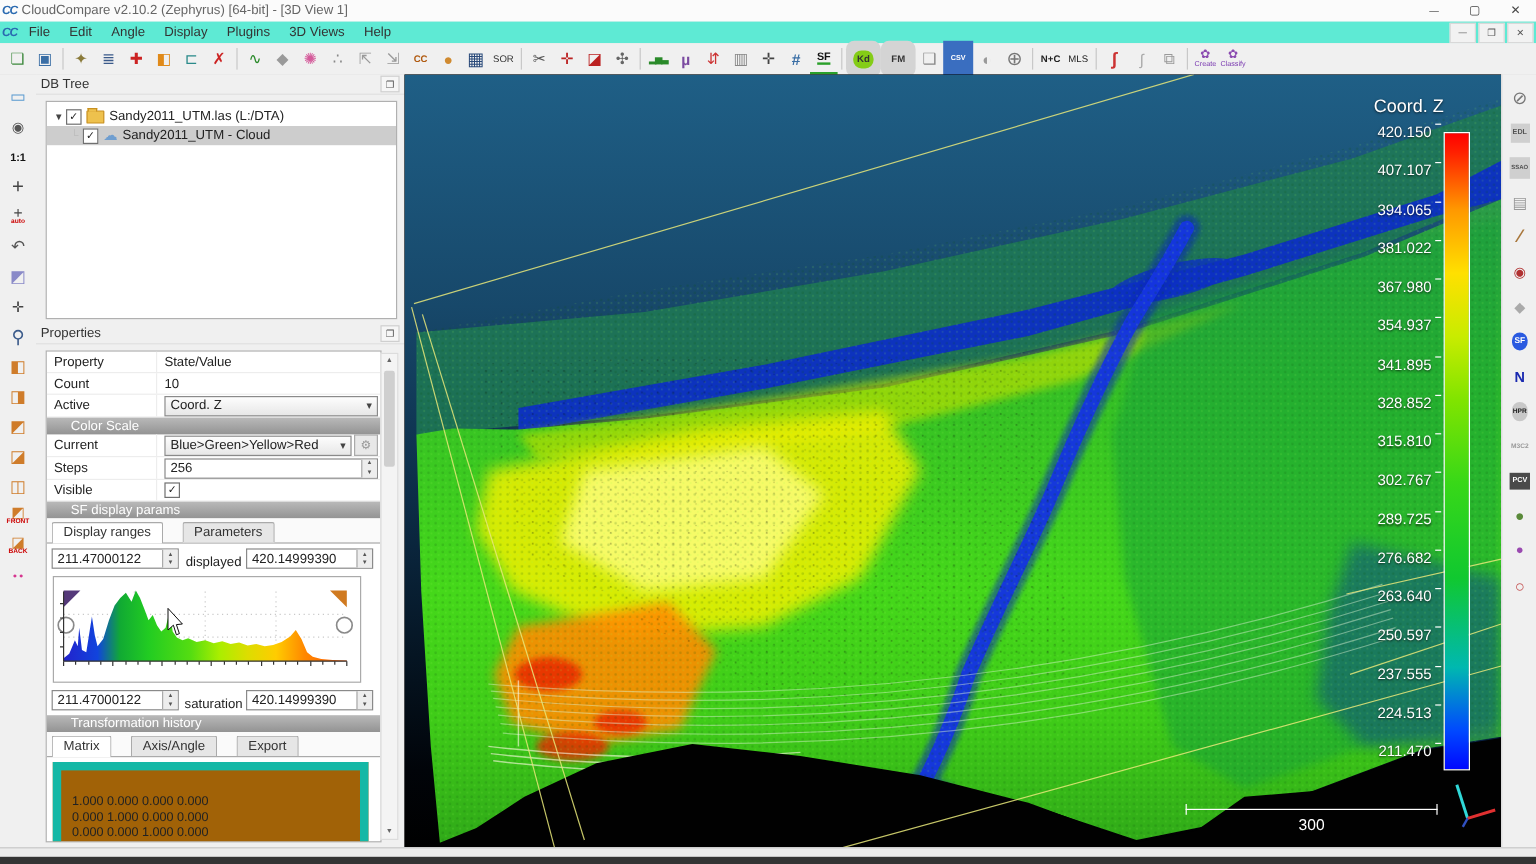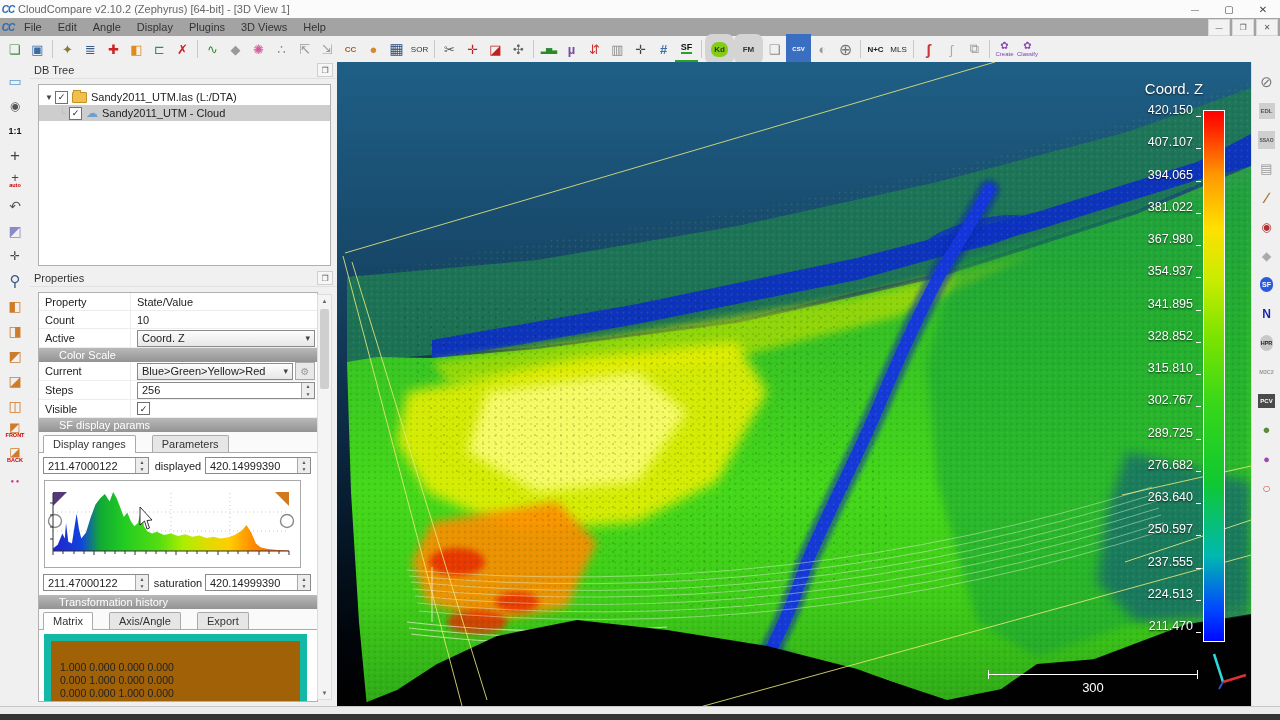--- a/index.html
+++ b/index.html
@@ -12,21 +12,21 @@
   .cc-logo{width:16px;text-align:center;font-weight:bold;font-style:italic;
            color:#2a6ab0;font-size:10px;letter-spacing:-1px}
   .cc-logo::after{content:"CC"}
   .title-text{color:#666;margin-left:2px}
   .win-btns{margin-left:auto;display:flex}
   .win-btn{width:34px;height:17px;display:flex;align-items:center;justify-content:center;
            color:#444;font-size:10px}
   .wb-min::after{content:"—";font-size:8px}
   .wb-max::after{content:"▢";font-size:10px}
   .wb-close::after{content:"✕";font-size:10px}
-  .menubar{position:absolute;top:18px;left:0;right:0;height:18px;background:#a3a3a3;
+  .menubar{position:absolute;top:18px;left:0;right:0;height:18px;background:#5eead4;
            display:flex;align-items:center;border-bottom:1px solid #e4e4e4}
   .menus{display:flex;align-items:center}
   .menu-item{padding:0 8px;color:#333}
   .mdi-btns{margin-left:auto;display:flex;margin-right:2px}
   .mdi-btn{width:20px;height:15px;display:flex;align-items:center;justify-content:center;
            color:#555;font-size:8px;border:1px solid #d8d8d8;margin-left:2px;background:#f2f2f2}
   .mb-min::after{content:"—";font-size:7px}
   .mb-restore::after{content:"❐"}
   .mb-close::after{content:"✕"}
   
@@ -102,35 +102,35 @@
   .spin-arrows{width:12px;align-self:stretch;border-left:1px solid #aaa;background:#ededed;
                display:flex;flex-direction:column}
   .spin-up,.spin-dn{flex:1;display:flex;align-items:center;justify-content:center;
                     font-size:5px;color:#555}
   .spin-up::after{content:"▲"} .spin-dn::after{content:"▼"}
   .tabs{display:flex;align-items:flex-end;height:20px;border-bottom:1px solid #aaa;
         padding-left:4px;background:#fafafa;flex:0 0 auto}
   .tab{padding:2px 9px;border:1px solid #aaa;border-bottom:none;background:#e6e6e6;
        margin-right:16px;color:#333;border-radius:2px 2px 0 0}
   .tab.active{background:#fff;position:relative;top:1px;padding-bottom:3px}
-  .spin-row{display:flex;align-items:center;padding:3px 4px;flex:0 0 auto}
+  .spin-row{display:flex;align-items:flex-end;padding:3px 4px;flex:0 0 auto}
   .spin-row .mid{width:54px;text-align:center;color:#222;flex:0 0 auto}
   .hist-box{margin:2px 16px 2px 5px;border:1px solid #aaa;background:#fff;flex:0 0 auto}
   .matrix-box{margin:4px 10px 4px 5px;border:7px solid #14b8a6;background:#a16207;
               padding:20px 0 5px 9px;flex:1}
   .mrow{line-height:13px;color:#222;font-size:10.5px}
   
   .viewport{position:absolute;left:337px;top:0;width:914px;height:644px;background:#000;overflow:hidden}
   .scene{position:absolute;left:0;top:0}
   .cb-title{position:absolute;top:18px;right:22px;width:110px;text-align:center;color:#fff;
             font-size:15px;text-shadow:0 1px 2px rgba(0,0,0,.7)}
   .cb-wrap{position:absolute;top:48px;right:26px;height:530px;display:flex}
   .cb-labels{display:flex;flex-direction:column;justify-content:space-between;
              align-items:flex-end;transform:translateY(-7px);margin-right:2px}
-  .cbrow{display:flex;align-items:flex-end;height:14px}
+  .cbrow{display:flex;align-items:flex-start;height:14px}
   .cbtext{color:#fff;font-size:12.5px;text-shadow:0 1px 2px rgba(0,0,0,.8)}
   .cbtick{width:5px;height:1px;background:#fff;margin-left:3px}
   .cb-bar{width:20px;height:530px;border:1px solid #fff;
     background:linear-gradient(to top,#0008ff 0%,#0048ff 6%,#00b8b0 16%,#10c830 30%,
       #38d818 45%,#80e400 58%,#c8ec00 68%,#ffe000 78%,#ff9800 88%,#ff2000 97%,#ff0000 100%)}
   .scalebar{position:absolute;left:651px;top:612px;width:210px}
   .sb-line{height:1px;background:#fff;position:relative}
   .sb-line::before,.sb-line::after{content:"";position:absolute;width:1px;height:9px;background:#fff;top:-4px}
   .sb-line::before{left:0}.sb-line::after{right:0}
   .sb-label{text-align:center;color:#fff;font-size:13px;margin-top:5px}

